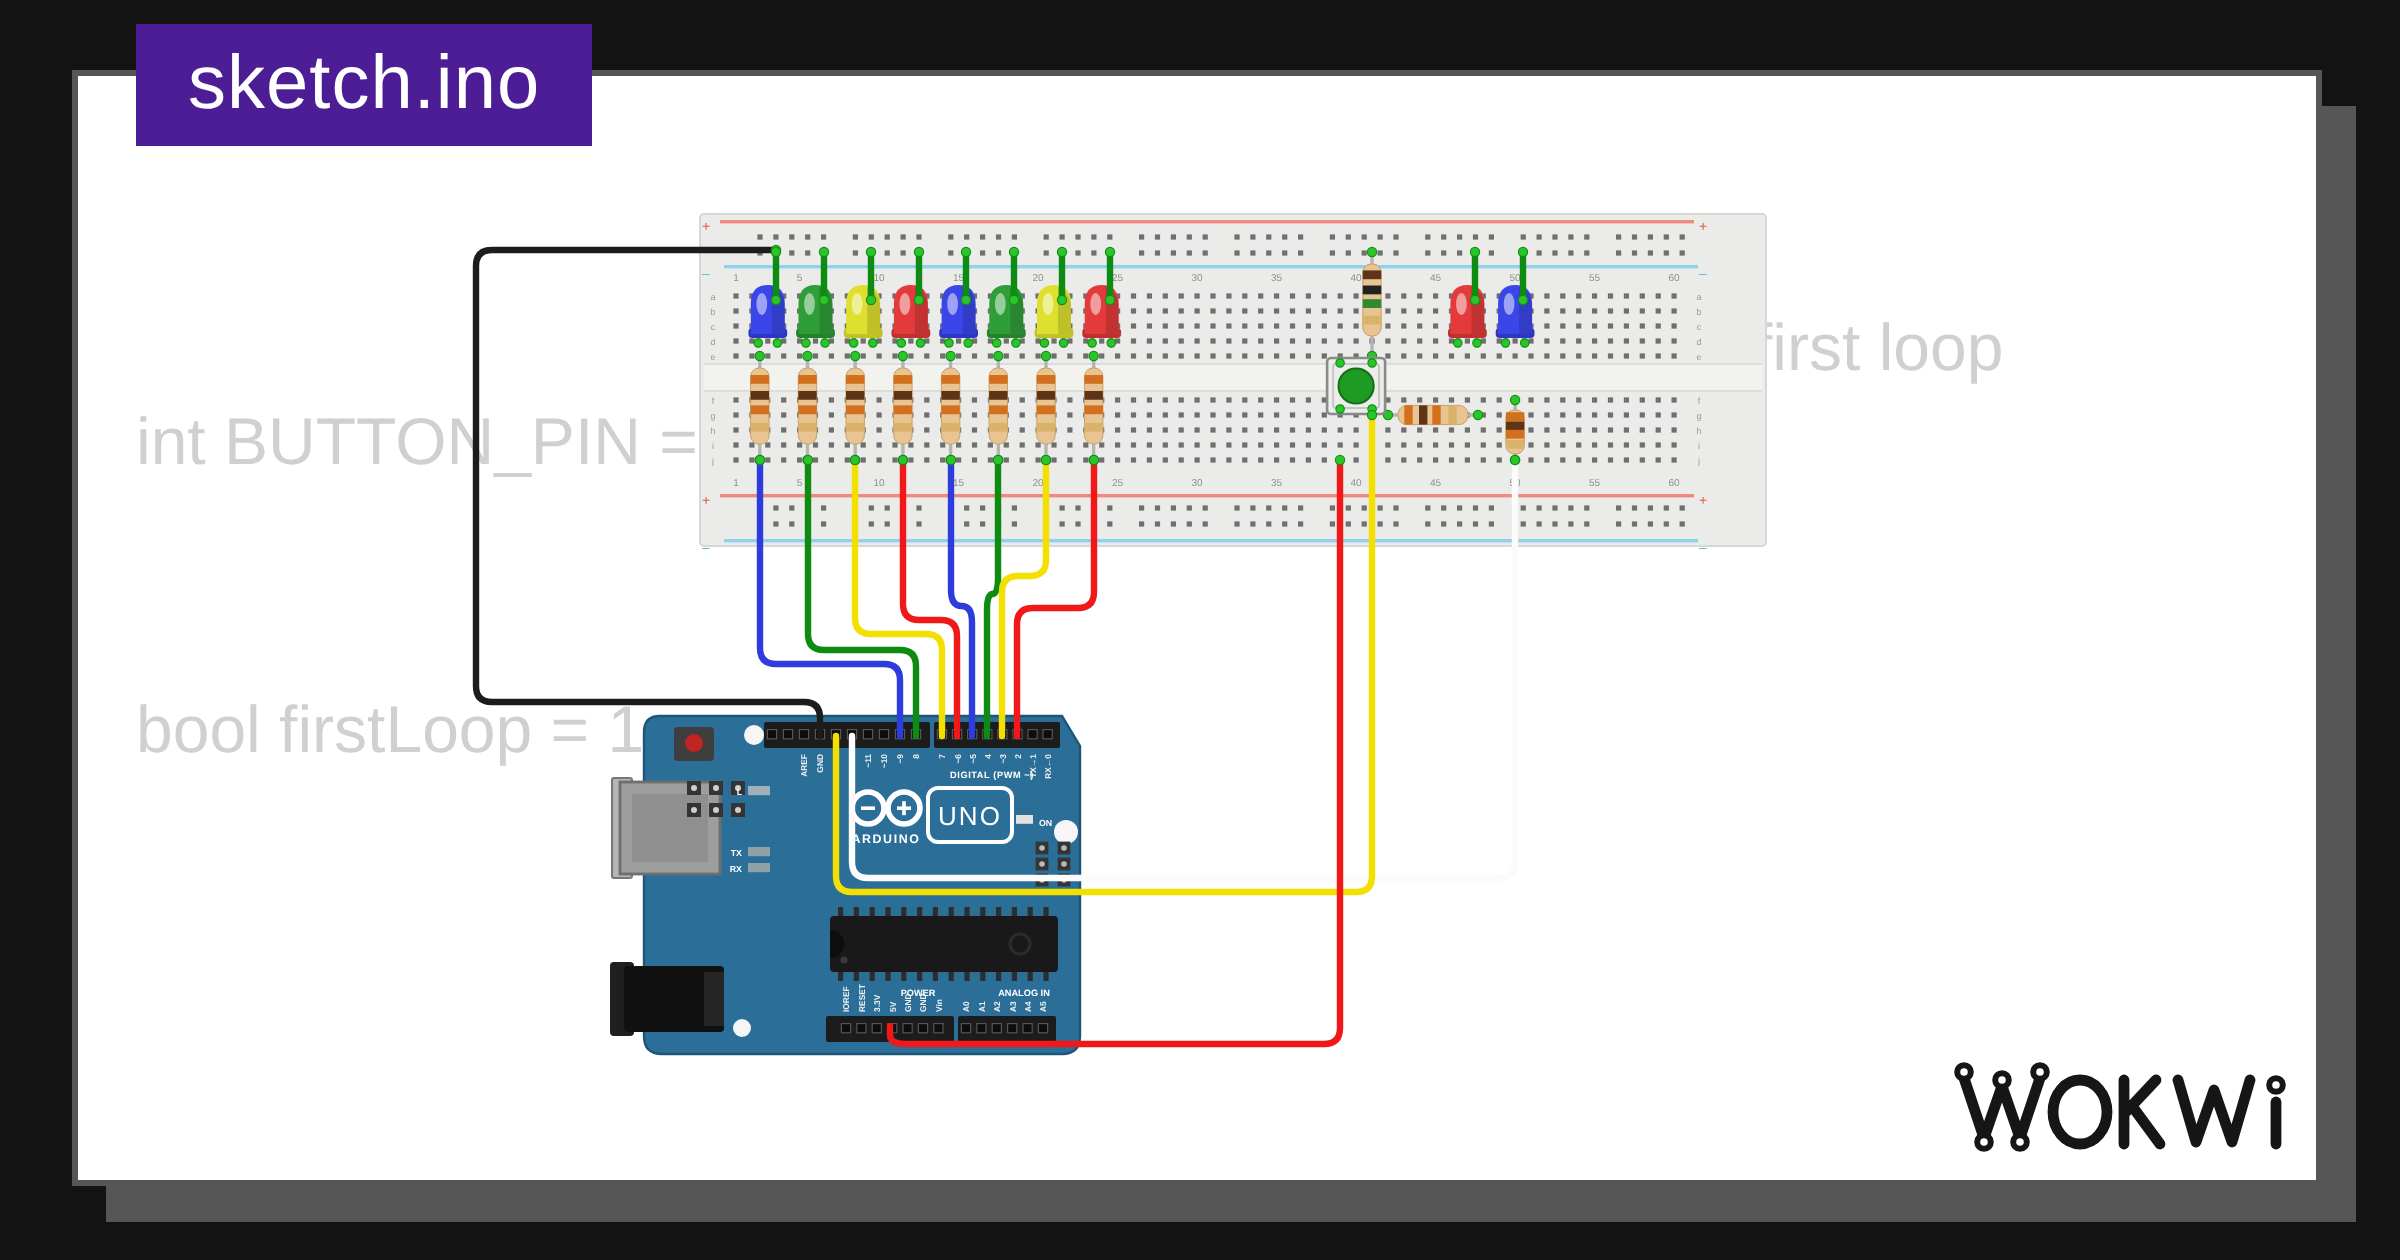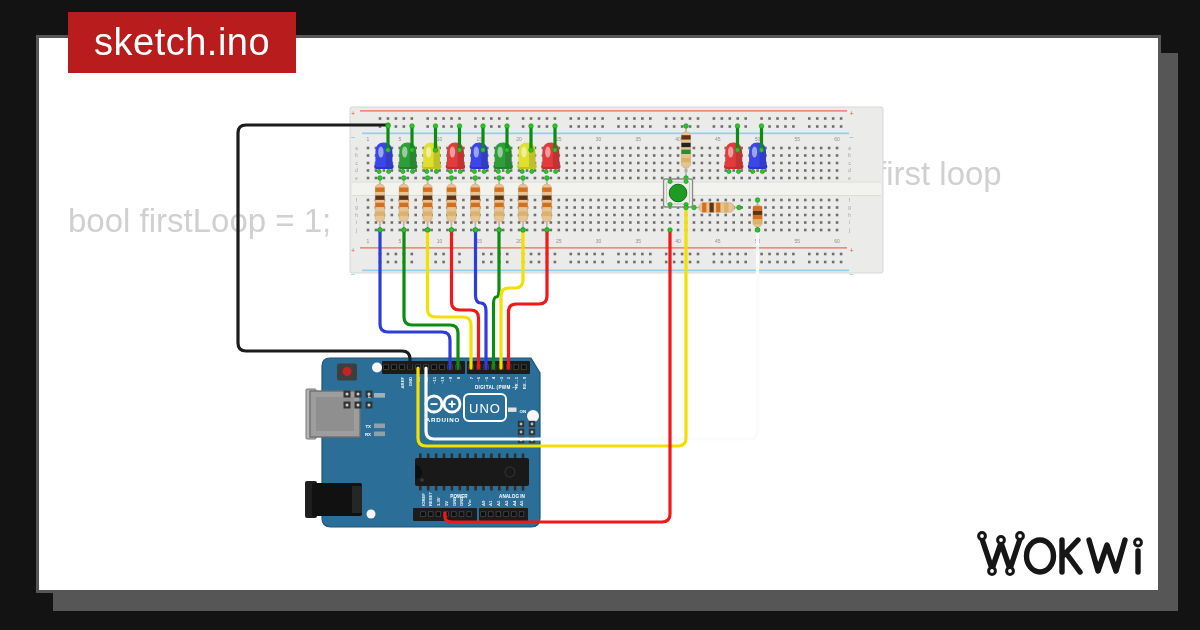--- a/index.html
+++ b/index.html
@@ -4,31 +4,32 @@
 <style>
   html,body{margin:0;padding:0;background:#131313;}
   .page{position:relative;width:1200px;height:630px;background:#131313;overflow:hidden;
         font-family:"Liberation Sans",sans-serif;}
   .card{position:absolute;left:36px;top:35px;width:1125px;height:558px;box-sizing:border-box;
         background:#ffffff;border:3px solid #565656;box-shadow:17px 18px 0 0 #565656;overflow:hidden;}
   .code{position:absolute;left:29px;top:63px;font-size:33px;line-height:48px;color:#d0d0d0;
         white-space:pre;letter-spacing:0;}
   .code-line{min-height:48px;}
   .code-frag{position:absolute;left:838px;top:112px;font-size:33px;line-height:48px;color:#d0d0d0;white-space:pre;}
-  .title-box{position:absolute;left:68px;top:12px;height:61px;background:#b91c1c;
+  .title-box{position:absolute;left:68px;top:12px;height:61px;background:#4c1d95;
              padding:0 26px;display:flex;align-items:center;}
   .title-box span{color:#ffffff;font-size:38px;font-weight:500;letter-spacing:0.5px;}
   #circuit{position:absolute;left:0;top:0;width:1200px;height:630px;pointer-events:none;}
 </style>
 </head>
 <body>
 
 <div class="page">
   <div class="card">
     <div class="code">
+      <div class="code-line">int BUTTON_PIN = </div>
       <div class="code-line">bool firstLoop = 1;</div>
       <div class="code-line"></div>
       
       
       
       
       
       
       
       

